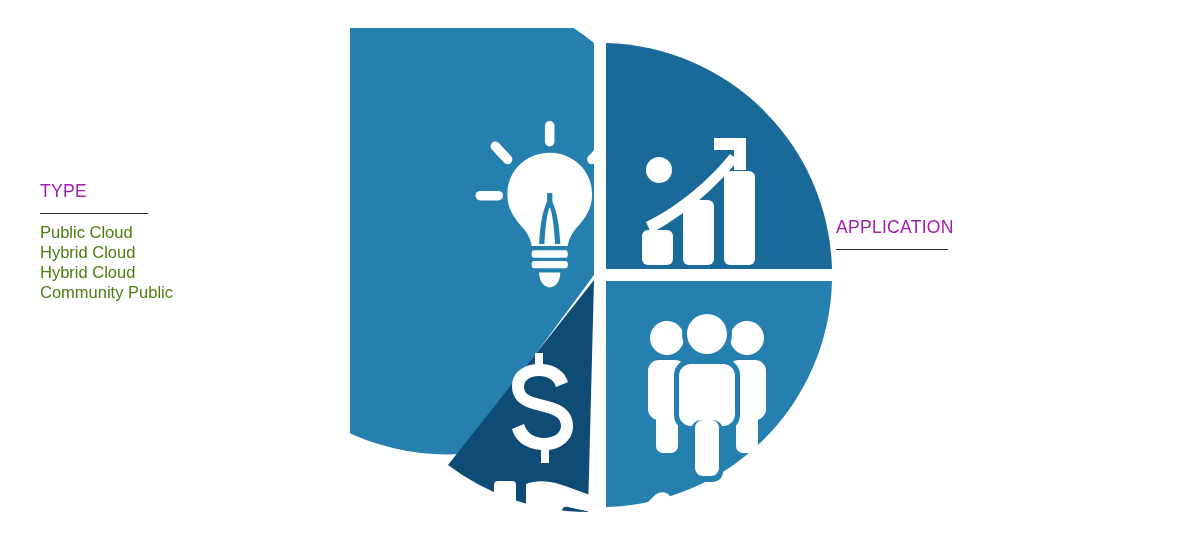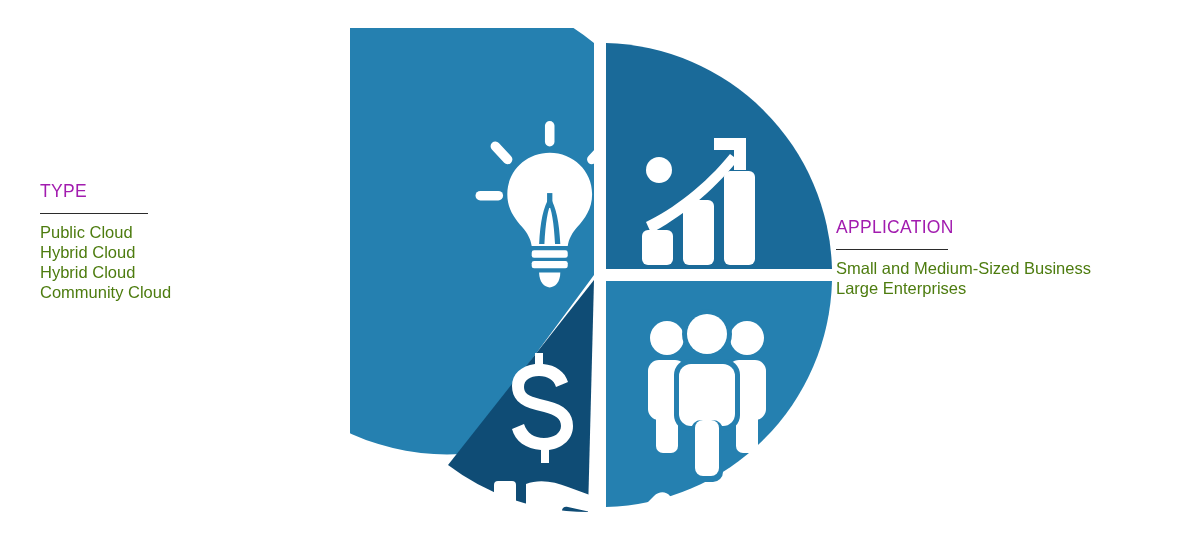--- a/index.html
+++ b/index.html
@@ -86,31 +86,27 @@
 
 <div class="canvas">
 
   <div class="label-block left">
     <div class="label-title">TYPE</div>
     <div class="label-rule"></div>
     <ul class="label-list">
       <li>Public Cloud</li>
       <li>Hybrid Cloud</li>
       <li>Hybrid Cloud</li>
-      <li>Community Cloud</li>
+      <li>Community Public</li>
     </ul>
   </div>
 
   <div class="label-block right">
     <div class="label-title">APPLICATION</div>
     <div class="label-rule"></div>
-    <ul class="label-list">
-      <li>Small and Medium-Sized Business</li>
-      <li>Large Enterprises</li>
-    </ul>
   </div>
 
   <div class="pie-wrap">
     <svg class="pie-svg" viewBox="0 0 500 500" xmlns="http://www.w3.org/2000/svg">
 
       <g>
         <path d="M 244,15 A 232,232 0 1 0 112,426 L 244,247 Z" fill="#2580b0"></path>
 
         <g fill="#ffffff" transform="translate(134,93) scale(1.06)">
 

